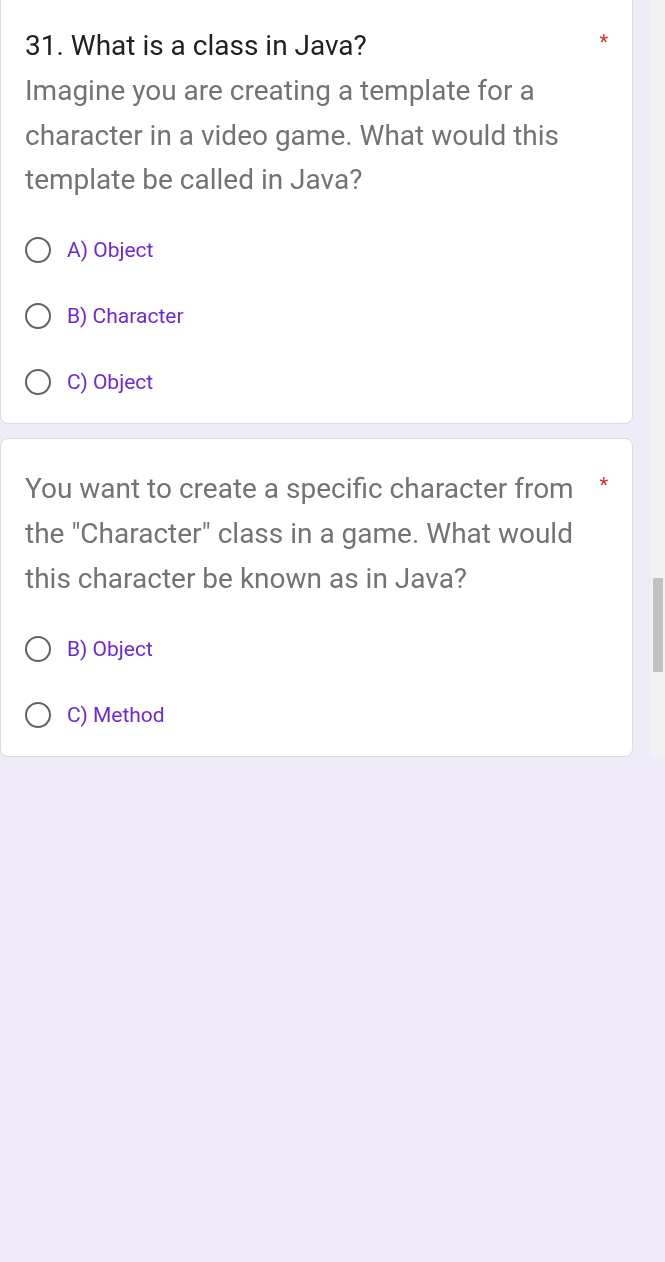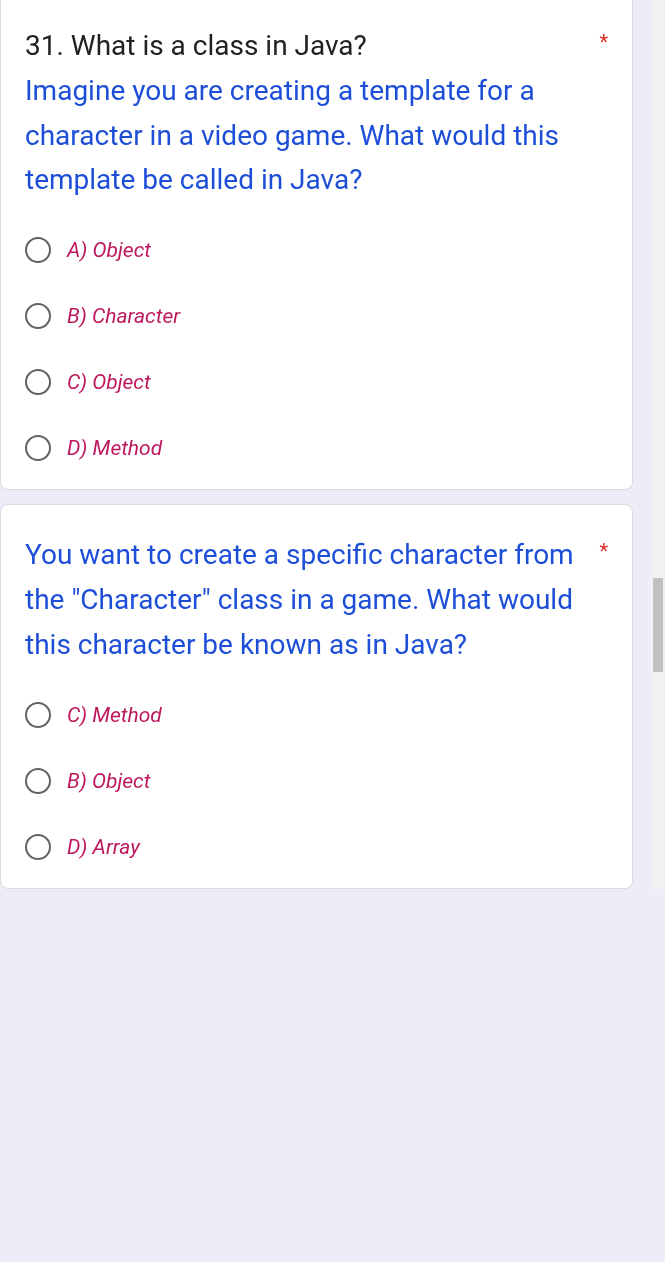--- a/index.html
+++ b/index.html
@@ -55,21 +55,21 @@
     line-height: 1.6;
     font-weight: 400;
     color: #202124;
     flex: 1;
     letter-spacing: 0;
   }
   .q-sub {
     font-size: 28px;
     line-height: 1.6;
     font-weight: 400;
-    color: #1d4ed8;
+    color: #737373;
     letter-spacing: 0;
   }
   .required {
     color: #d93025;
     font-size: 20px;
     line-height: 1;
     padding-top: 8px;
     padding-left: 4px;
   }
   .options {
@@ -86,23 +86,22 @@
   }
   .radio {
     width: 26px;
     height: 26px;
     border: 2.5px solid #5f6368;
     border-radius: 50%;
     flex-shrink: 0;
   }
   .option-label {
     font-size: 21px;
-    color: #be185d;
+    color: #6d28d9;
     font-weight: 400;
-    font-style: italic;
   }
 </style>
 </head>
 <body>
 
 <div class="viewport">
 
   <div class="content-col">
 
     <div class="card first">
@@ -119,46 +118,38 @@
           <span class="option-label">A) Object</span>
         </label>
         <label class="option">
           <span class="radio"></span>
           <span class="option-label">B) Character</span>
         </label>
         <label class="option">
           <span class="radio"></span>
           <span class="option-label">C) Object</span>
         </label>
-        <label class="option">
-          <span class="radio"></span>
-          <span class="option-label">D) Method</span>
-        </label>
       </div>
     </div>
 
     <div class="card">
       <div class="q-header">
         <div style="flex:1">
           <div class="q-sub">You want to create a specific character from the "Character" class in a game. What would this character be known as in Java?</div>
         </div>
         <div class="required">*</div>
       </div>
       <div class="options">
         <label class="option">
           <span class="radio"></span>
-          <span class="option-label">C) Method</span>
-        </label>
-        <label class="option">
-          <span class="radio"></span>
           <span class="option-label">B) Object</span>
         </label>
         <label class="option">
           <span class="radio"></span>
-          <span class="option-label">D) Array</span>
+          <span class="option-label">C) Method</span>
         </label>
       </div>
     </div>
 
   </div>
 
   <div class="scroll-track">
     <div class="scroll-thumb" id="scroll-thumb" style="top: 578px; height: 94px;"></div>
   </div>
 

